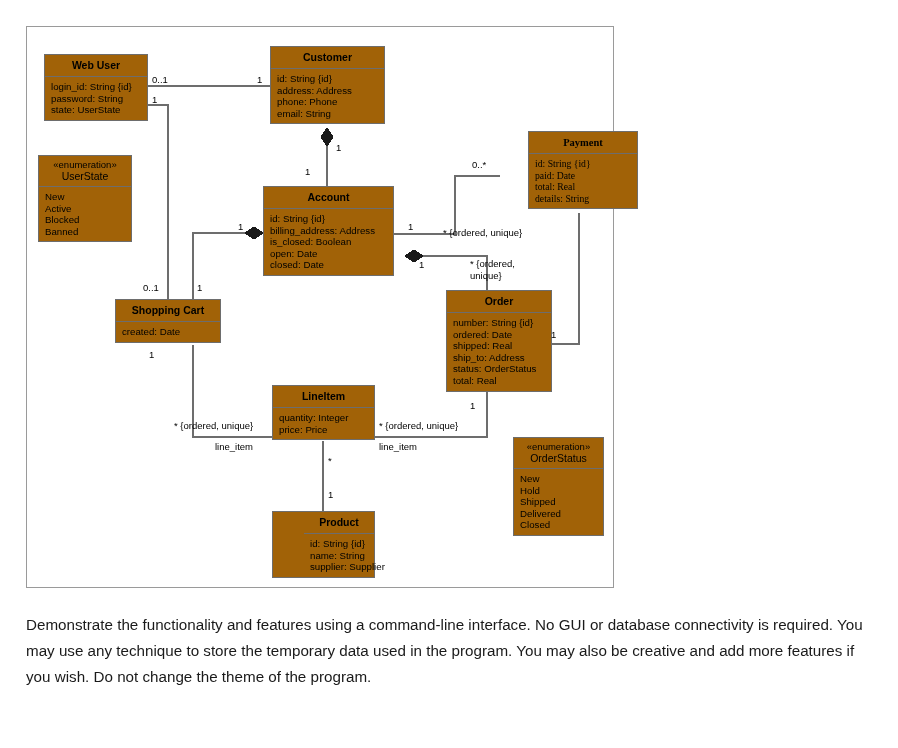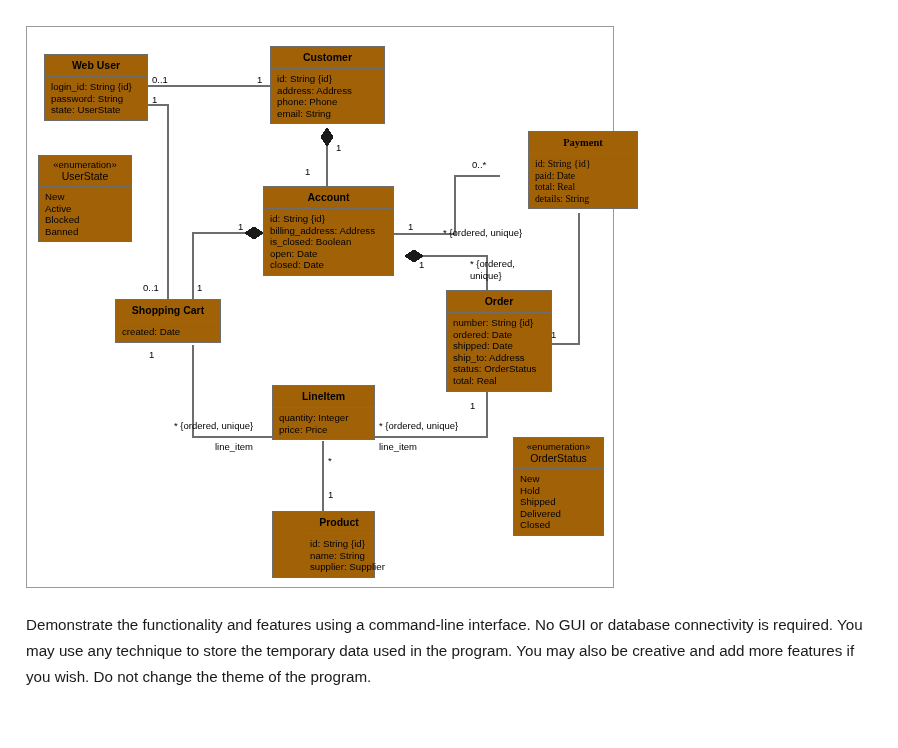--- a/index.html
+++ b/index.html
@@ -187,21 +187,21 @@
     <div class="uml-attrs">
       <div>created: Date</div>
     </div>
   </div>
 
   <div class="uml-class" style="left:434px; top:290px; width:106px;margin-left:12px;">
     <div class="uml-name">Order</div>
     <div class="uml-attrs">
       <div>number: String {id}</div>
       <div>ordered: Date</div>
-      <div>shipped: Date</div>
+      <div>shipped: Real</div>
       <div>ship_to: Address</div>
       <div>status: OrderStatus</div>
       <div>total: Real</div>
     </div>
   </div>
 
   <div class="uml-class" style="left:272px; top:385px; width:103px;">
     <div class="uml-name">LineItem</div>
     <div class="uml-attrs">
       <div>quantity: Integer</div>

